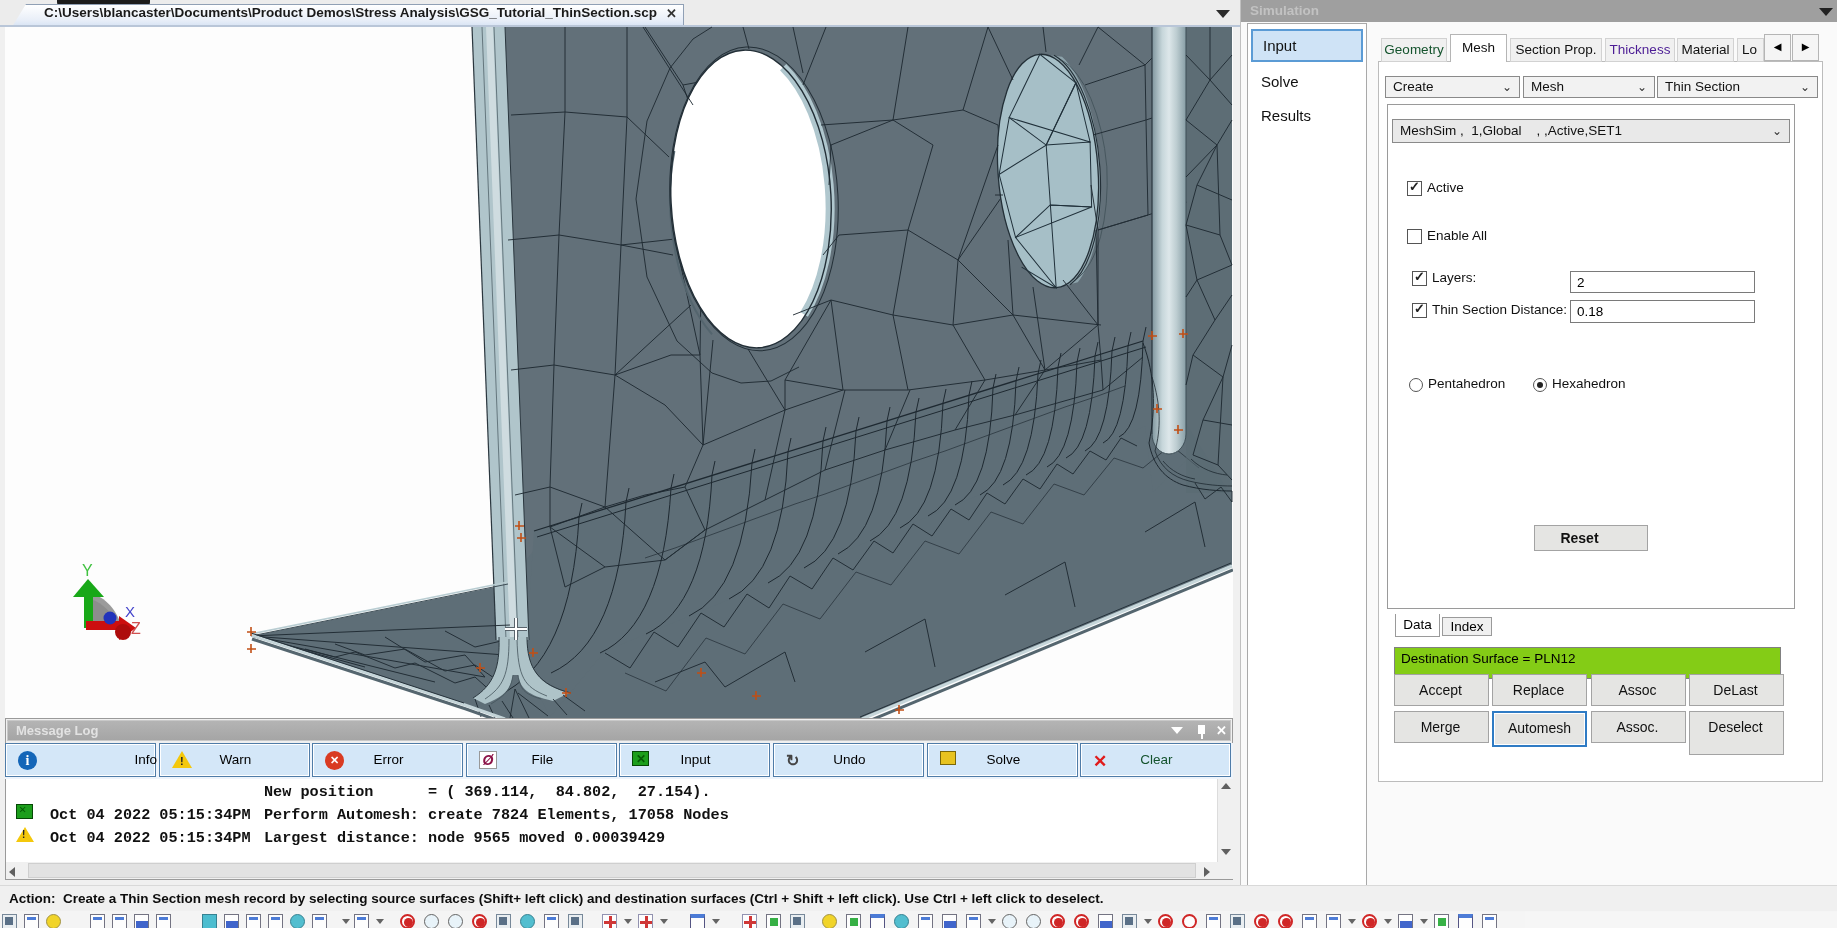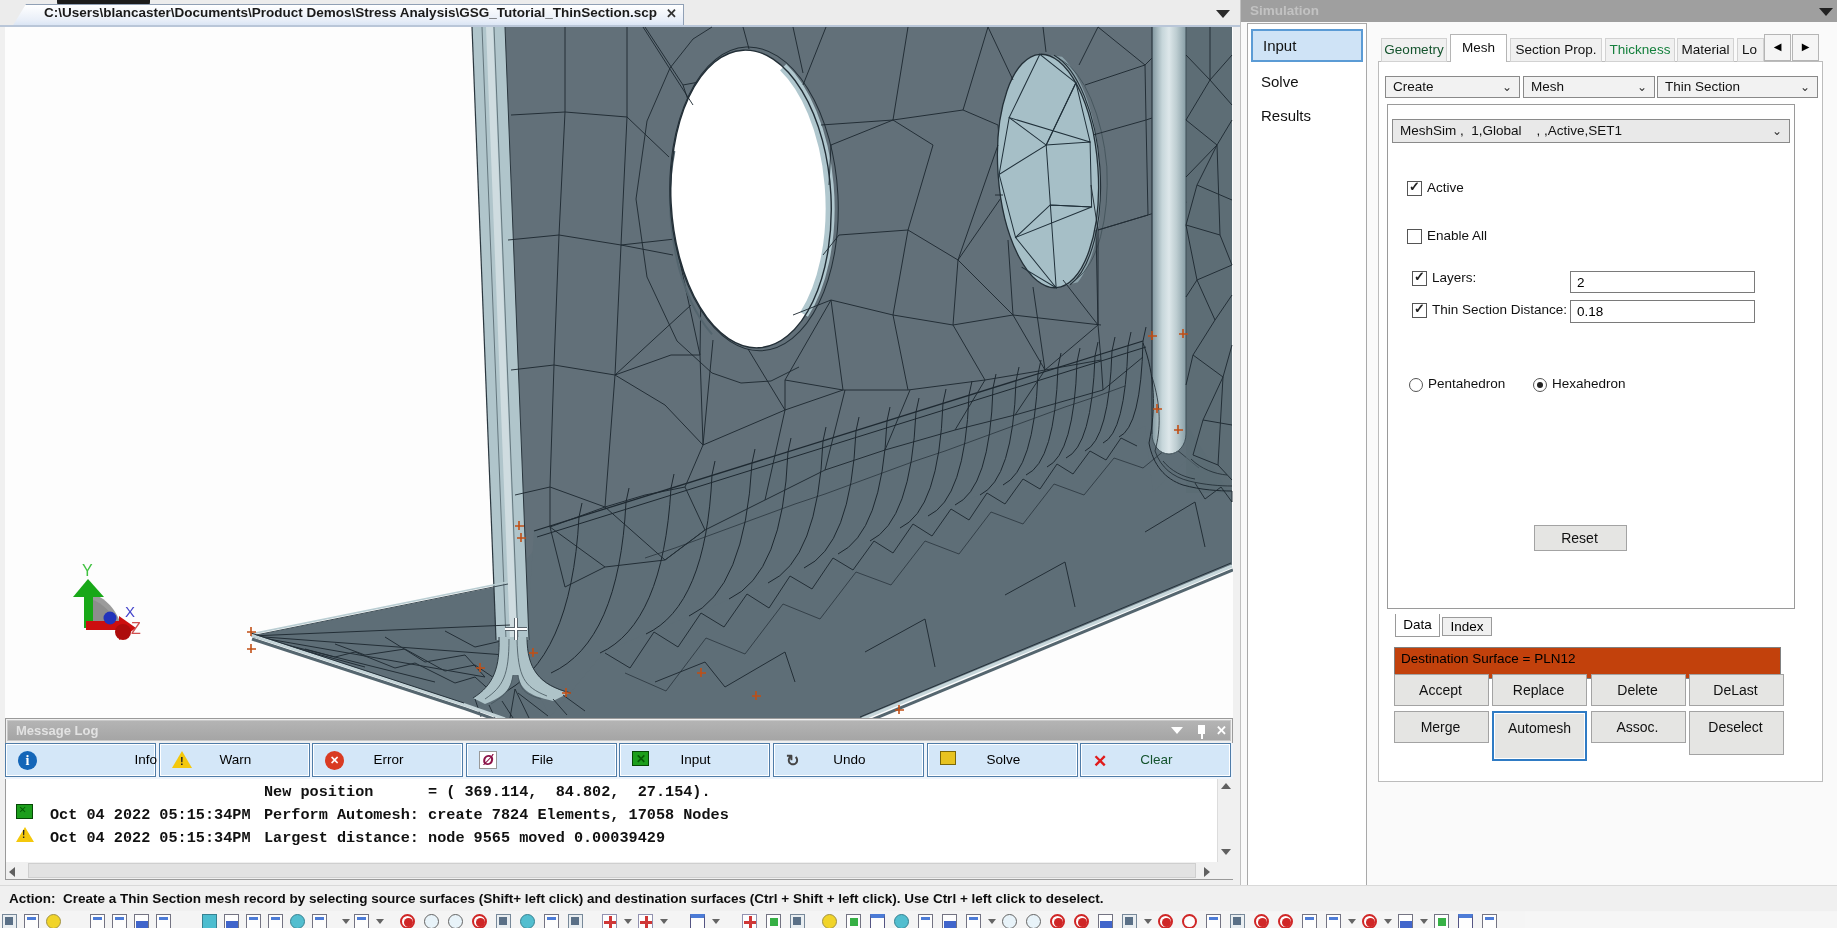--- a/index.html
+++ b/index.html
@@ -523,21 +523,21 @@
   <div class="abs" style="left:3px;top:5px;width:112px;height:33px;background:#cfe3f6;border:2px solid #5b9bd5">
     <div class="abs" style="left:10px;top:6px;font-size:15px;color:#111">Input</div>
   </div>
   <div class="abs" style="left:13px;top:49px;font-size:15px;color:#111">Solve</div>
   <div class="abs" style="left:13px;top:83px;font-size:15px;color:#111">Results</div>
  </div>
  <div class="abs" style="left:137px;top:61px;width:445px;height:721px;background:#ffffff;border:1px solid #bcbcbc"></div>
  <div class="abs" style="left:140px;top:38px;width:66px;height:24px;background:#f0f0f0;border:1px solid #d2d2d2;text-align:center;font-size:13.5px;color:#14532d;padding-top:3px">Geometry</div>
  <div class="abs" style="left:209px;top:34px;width:57px;height:28px;background:#ffffff;border:1px solid #b5b5b5;border-bottom:none;text-align:center;font-size:13.5px;color:#111;padding-top:5px">Mesh</div>
  <div class="abs" style="left:269px;top:38px;width:92px;height:24px;background:#f0f0f0;border:1px solid #d2d2d2;text-align:center;font-size:13.5px;color:#111;padding-top:3px">Section Prop.</div>
- <div class="abs" style="left:364px;top:38px;width:70px;height:24px;background:#f0f0f0;border:1px solid #d2d2d2;text-align:center;font-size:13.5px;color:#15803d;padding-top:3px">Thickness</div>
+ <div class="abs" style="left:364px;top:38px;width:70px;height:24px;background:#f0f0f0;border:1px solid #d2d2d2;text-align:center;font-size:13.5px;color:#4c1d95;padding-top:3px">Thickness</div>
  <div class="abs" style="left:436px;top:38px;width:57px;height:24px;background:#f0f0f0;border:1px solid #d2d2d2;text-align:center;font-size:13.5px;color:#111;padding-top:3px">Material</div>
  <div class="abs" style="left:496px;top:38px;width:27px;height:24px;background:#f0f0f0;border:1px solid #d2d2d2;font-size:13.5px;color:#111;padding-top:3px;padding-left:4px">Lo</div>
  <div class="abs" style="left:523px;top:34px;width:27px;height:27px;background:#f5f5f5;border:1px solid #b5b5b5;text-align:center;font-size:10px;padding-top:6px">◀</div>
  <div class="abs" style="left:551px;top:34px;width:27px;height:27px;background:#f5f5f5;border:1px solid #b5b5b5;text-align:center;font-size:10px;padding-top:6px">▶</div>
 </div>
 <div class="abs" style="left:1240px;top:0;width:597px;height:928px">
       <div class="abs" style="left:145px;top:76px;width:135px;height:22px;background:#f2f2f2;border:1px solid #8a8a8a">
         <div class="abs" style="left:7px;top:2px;font-size:13.5px;color:#111;white-space:pre">Create</div>
         <div class="abs" style="right:7px;top:3px;font-size:12px;color:#333">⌄</div>
       </div>
@@ -573,44 +573,44 @@
       <div class="abs" style="left:192px;top:302px;font-size:13.5px;color:#111">Thin Section Distance:</div>
       <div class="abs" style="left:330px;top:300px;width:185px;height:23px;background:#fff;border:1px solid #7a7a7a">
         <div class="abs" style="left:6px;top:3px;font-size:13.5px">0.18</div>
       </div>
       <div class="abs" style="left:169px;top:378px;width:14px;height:14px;border-radius:50%;background:#fff;border:1px solid #555"></div>
       <div class="abs" style="left:188px;top:376px;font-size:13.5px;color:#111">Pentahedron</div>
       <div class="abs" style="left:293px;top:378px;width:14px;height:14px;border-radius:50%;background:#fff;border:1px solid #555">
         <span style="position:absolute;left:3px;top:3px;width:6px;height:6px;border-radius:50%;background:#222"></span>
       </div>
       <div class="abs" style="left:312px;top:376px;font-size:13.5px;color:#111">Hexahedron</div>
-      <div class="abs" style="left:294px;top:525px;width:93px;height:26px;background:#e5e5e3;border:1px solid #a3a3a3;">
+      <div class="abs" style="left:294px;top:525px;width:114px;height:26px;background:#e5e5e3;border:1px solid #a3a3a3;font-weight:bold;">
         <div class="abs" style="left:0;top:4px;width:89px;text-align:center;font-size:14px;color:#111">Reset</div>
       </div>
       <div class="abs" style="left:155px;top:614px;width:45px;height:23px;background:#fff;border:1px solid #9a9a9a;border-top:none;font-size:13.5px;text-align:center;padding-top:3px">Data</div>
       <div class="abs" style="left:202px;top:617px;width:50px;height:19px;background:#f0f0f0;border:1px solid #9a9a9a;font-size:13.5px;text-align:center;padding-top:1px">Index</div>
-      <div class="abs" style="left:154px;top:647px;width:387px;height:32px;background:#c2410c;border:1px solid #808080">
+      <div class="abs" style="left:154px;top:647px;width:387px;height:32px;background:#84cc16;border:1px solid #808080">
         <div class="abs" style="left:6px;top:3px;font-size:13.5px">Destination Surface = PLN12</div>
       </div>
       <div class="abs" style="left:154px;top:674px;width:95px;height:32px;background:#e5e5e3;border:1px solid #a3a3a3;">
         <div class="abs" style="left:0;top:7px;width:91px;text-align:center;font-size:14px;color:#111">Accept</div>
       </div>
       <div class="abs" style="left:252px;top:674px;width:95px;height:32px;background:#e5e5e3;border:1px solid #a3a3a3;">
         <div class="abs" style="left:0;top:7px;width:91px;text-align:center;font-size:14px;color:#111">Replace</div>
       </div>
       <div class="abs" style="left:351px;top:674px;width:95px;height:32px;background:#e5e5e3;border:1px solid #a3a3a3;">
-        <div class="abs" style="left:0;top:7px;width:91px;text-align:center;font-size:14px;color:#111">Delete</div>
+        <div class="abs" style="left:0;top:7px;width:91px;text-align:center;font-size:14px;color:#111">Assoc</div>
       </div>
       <div class="abs" style="left:449px;top:674px;width:95px;height:32px;background:#e5e5e3;border:1px solid #a3a3a3;">
         <div class="abs" style="left:0;top:7px;width:91px;text-align:center;font-size:14px;color:#111">DeLast</div>
       </div>
       <div class="abs" style="left:154px;top:711px;width:95px;height:32px;background:#e5e5e3;border:1px solid #a3a3a3;">
         <div class="abs" style="left:0;top:7px;width:91px;text-align:center;font-size:14px;color:#111">Merge</div>
       </div>
-      <div class="abs" style="left:252px;top:711px;width:95px;height:50px;background:#e5e5e3;border:2px solid #2f7bc4;box-shadow:inset 0 0 0 1px #fff;">
+      <div class="abs" style="left:252px;top:711px;width:95px;height:36px;background:#e5e5e3;border:2px solid #2f7bc4;box-shadow:inset 0 0 0 1px #fff;">
         <div class="abs" style="left:0;top:7px;width:91px;text-align:center;font-size:14px;color:#111">Automesh</div>
       </div>
       <div class="abs" style="left:351px;top:711px;width:95px;height:32px;background:#e5e5e3;border:1px solid #a3a3a3;">
         <div class="abs" style="left:0;top:7px;width:91px;text-align:center;font-size:14px;color:#111">Assoc.</div>
       </div>
       <div class="abs" style="left:449px;top:711px;width:95px;height:44px;background:#e5e5e3;border:1px solid #a3a3a3;">
         <div class="abs" style="left:0;top:7px;width:91px;text-align:center;font-size:14px;color:#111">Deselect</div>
       </div>
     </div>
   </div>

